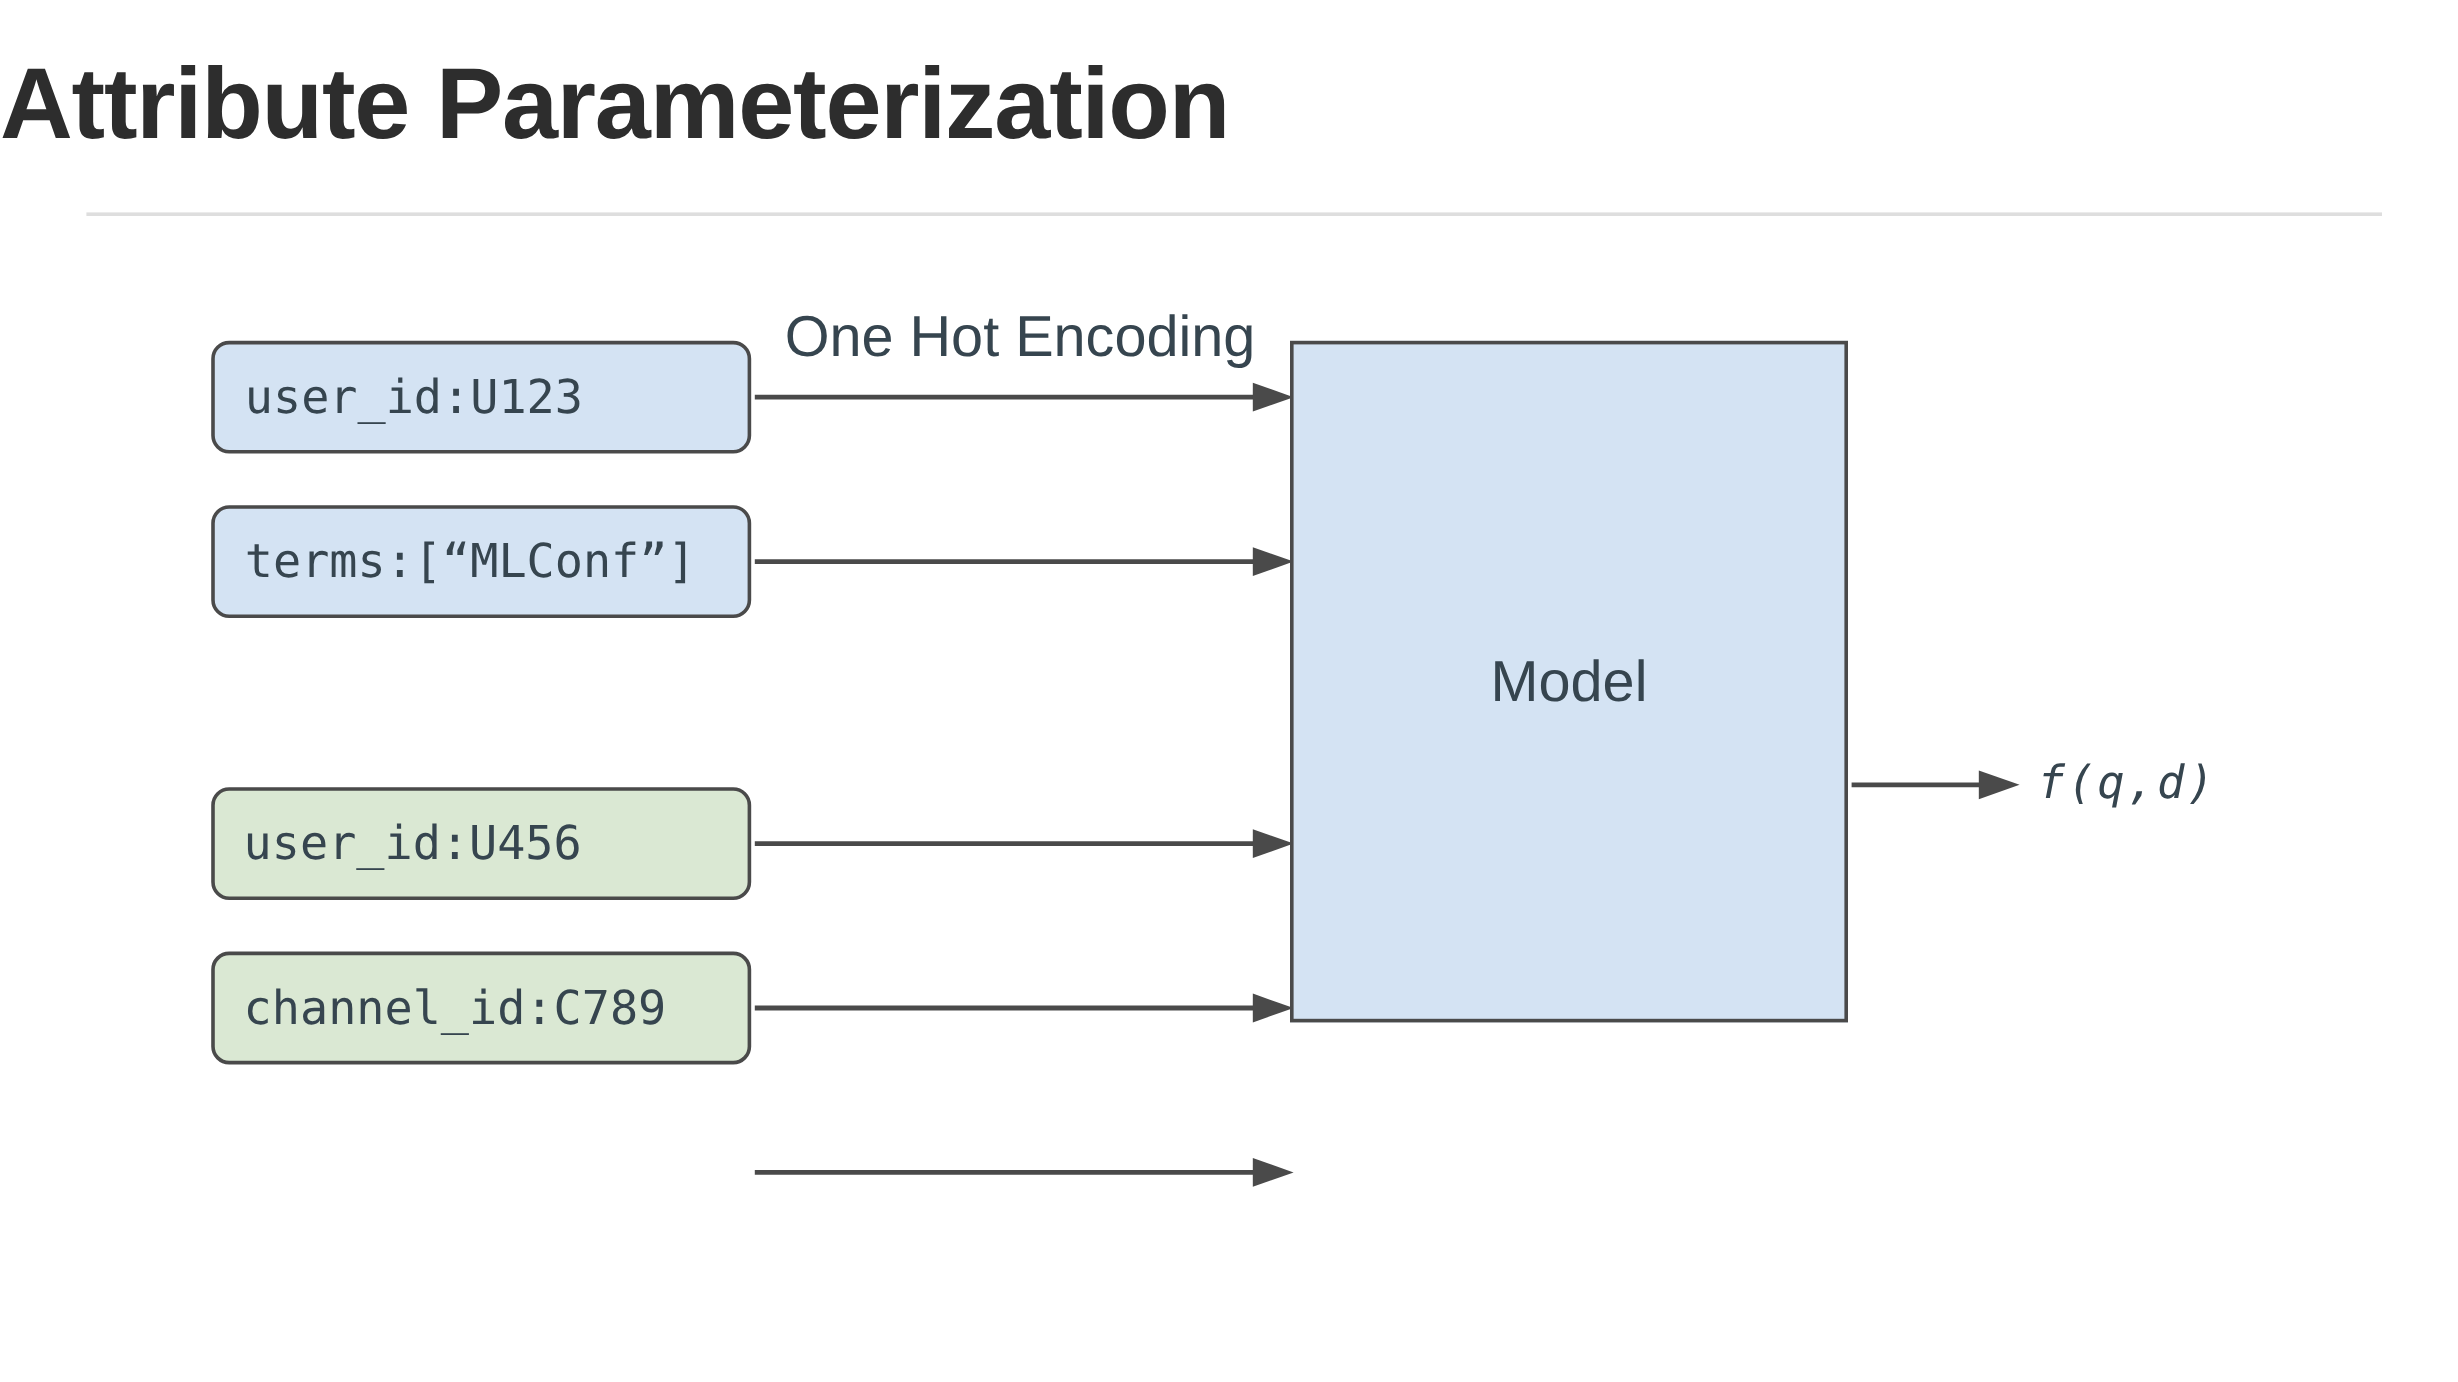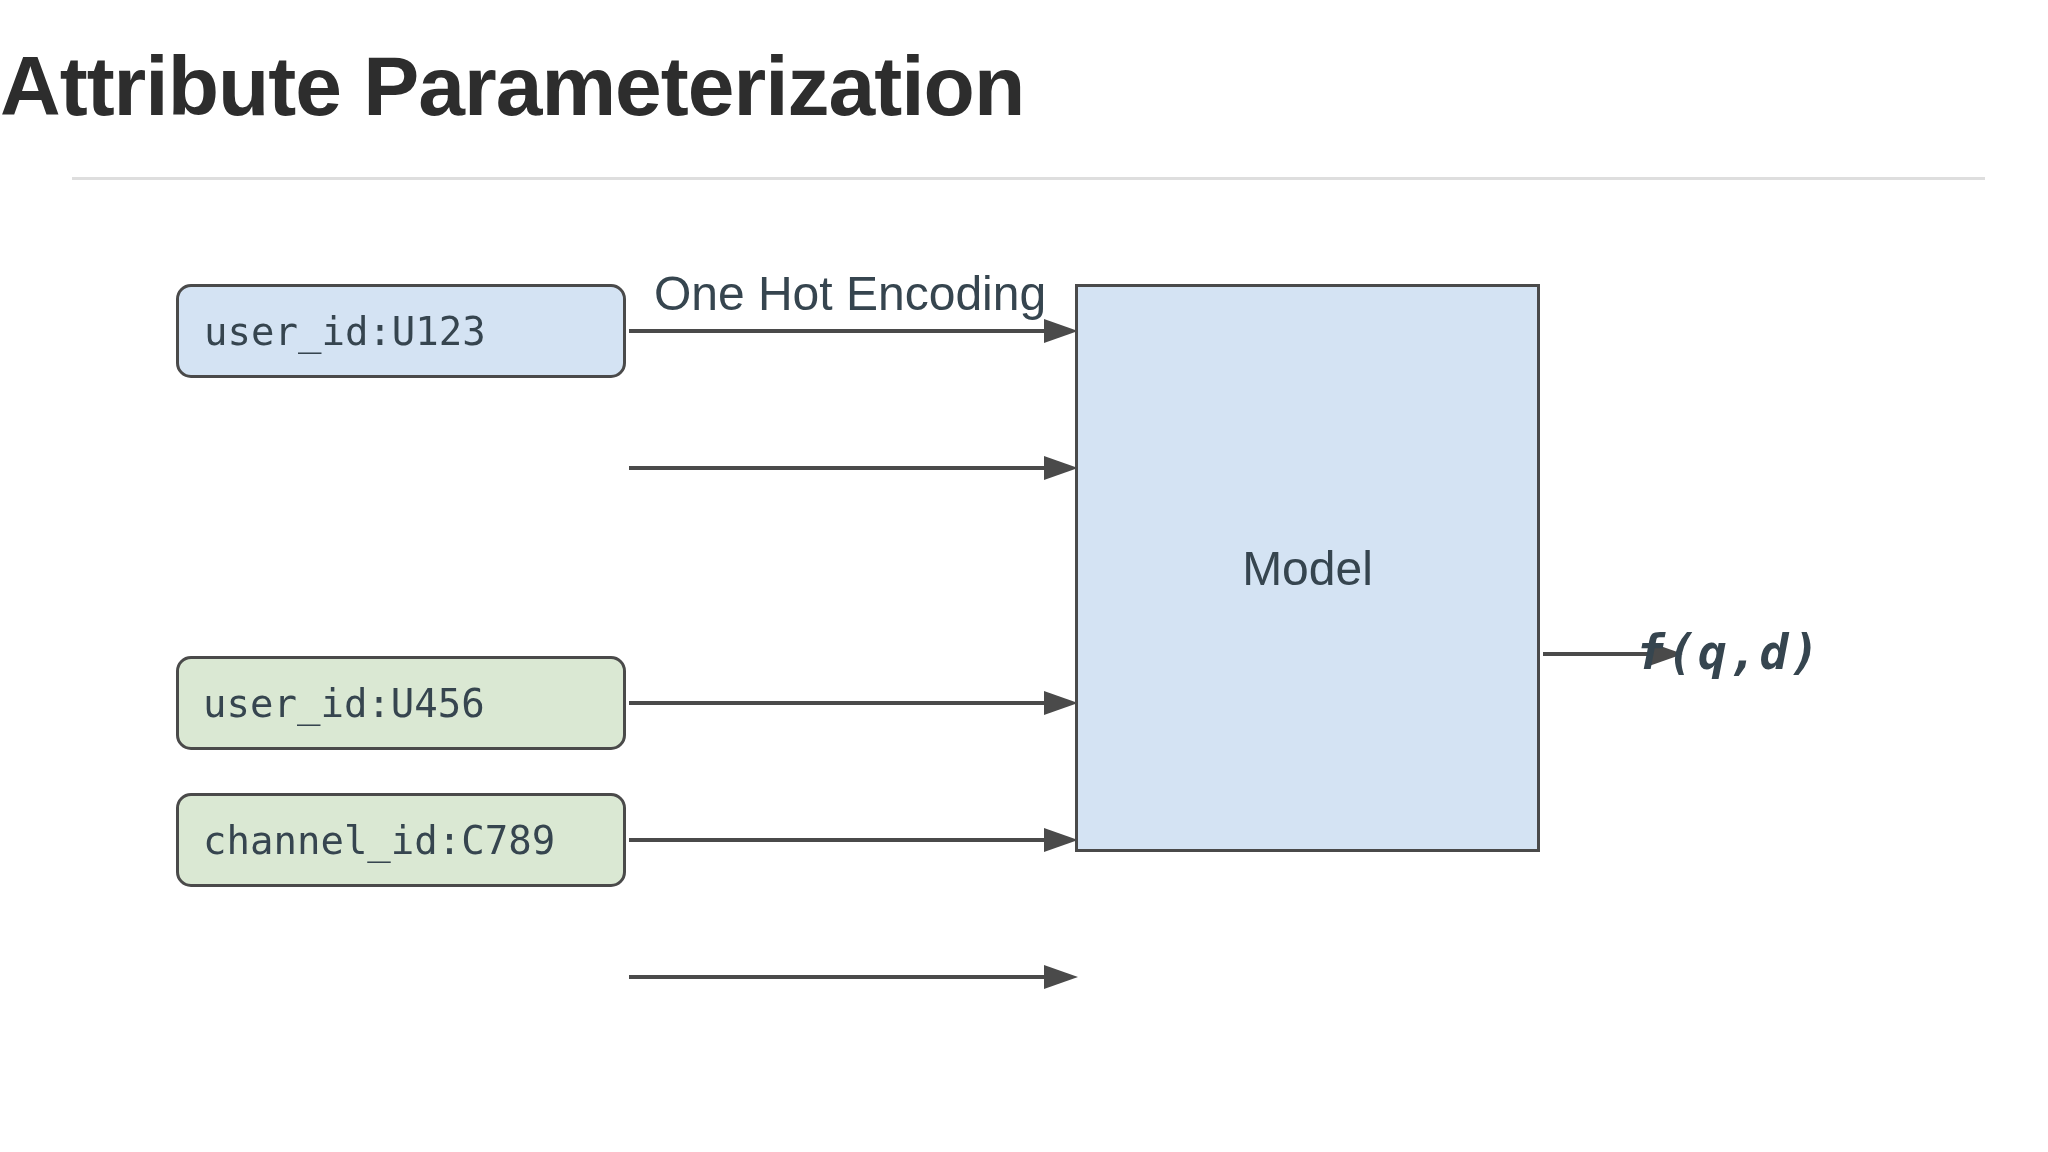--- a/index.html
+++ b/index.html
@@ -58,21 +58,20 @@
   .box-1{top:421px;}
   .box-2{top:656px;}
   .box-3{top:793px;}
   .box-4{top:930px;}
   .encoding-label{
     position:absolute;
     top:254px;left:600px;width:500px;
     text-align:center;
     font-size:48px;
     color:var(--text-dark);
-    margin-top:12px;
   }
   .arrows{
     position:absolute;
     top:0;left:0;
     width:2048px;height:1152px;
     pointer-events:none;
   }
   .arrows line{stroke:var(--arrow);stroke-width:4;}
   .arrows polygon{fill:var(--arrow);}
   .model-box{
@@ -84,42 +83,44 @@
     display:flex;
     align-items:center;
     justify-content:center;
   }
   .model-label{
     font-size:48px;
     color:var(--text-dark);
   }
   .output-label{
     position:absolute;
-    left:1636px;top:654px;
+    left:1698px;top:654px;
     transform:translateY(-54%);
     font-family:"DejaVu Sans Mono",monospace;
     font-style:italic;
-    font-size:48px;
+    font-size:38px;
     letter-spacing:2px;
     color:var(--text-dark);
     white-space:pre;
-    font-weight:bold;
   }
 </style>
 </head>
 <body>
 
 <div class="canvas">
 
   <h1 class="title">Attribute Parameterization</h1>
 
   <div class="divider"></div>
 
   <div class="attr-box blue box-0">
     <span class="attr-label">user_id:U123</span>
+  </div>
+  <div class="attr-box blue box-1">
+    <span class="attr-label">terms:[“MLConf”]</span>
   </div>
   <div class="attr-box green box-2">
     <span class="attr-label">user_id:U456</span>
   </div>
   <div class="attr-box green box-3">
     <span class="attr-label">channel_id:C789</span>
   </div>
 
   <div class="encoding-label">One Hot Encoding</div>
 

